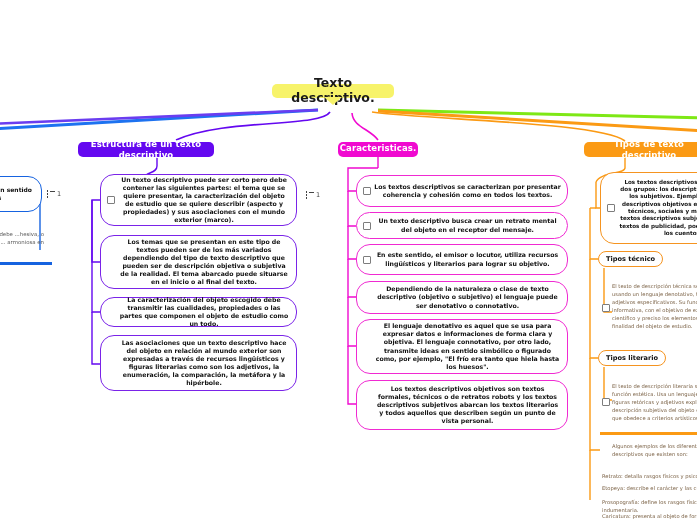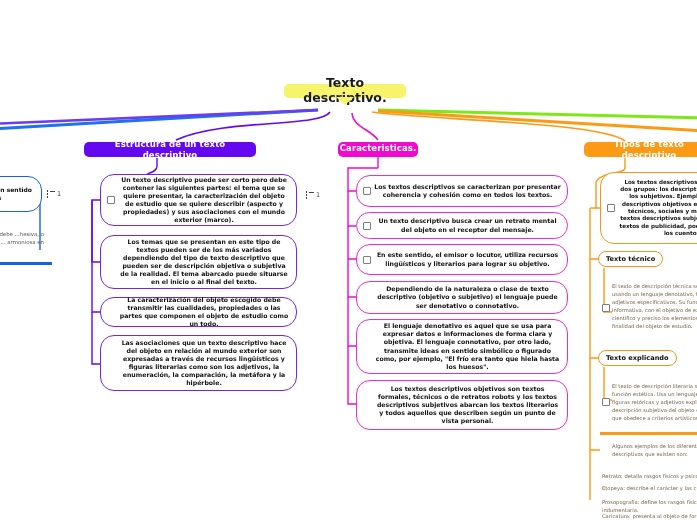--- a/index.html
+++ b/index.html
@@ -215,25 +215,25 @@
     <path d="M596,208 L590,208" stroke="#fb9a14" stroke-width="1.4" fill="none"></path>
     <path d="M604,268 L604,312 L612,312" stroke="#fb9a14" stroke-width="1.4" fill="none"></path>
     <path d="M590,259 L590,358 L598,358" stroke="#fb9a14" stroke-width="1.4" fill="none"></path>
     <path d="M604,367 L604,400 L612,400" stroke="#fb9a14" stroke-width="1.4" fill="none"></path>
     <path d="M590,358 L590,450 L600,450" stroke="#fb9a14" stroke-width="1.4" fill="none"></path>
     <path d="M590,450 L590,500" stroke="#fb9a14" stroke-width="1.4" fill="none"></path>
 
     <path d="M40,196 L40,250" stroke="#1663e0" stroke-width="1.4" fill="none"></path>
   </svg>
 
-  <div class="node root" style="left:284px; top:84px; width:122px; height:14px;">
+  <div class="node root" style="left:272px; top:84px; width:122px; height:14px;">
     <span>Texto descriptivo.</span>
   </div>
 
-  <div class="node branch-head head-purple" style="left:84px; top:142px; width:172px; height:15px;">
+  <div class="node branch-head head-purple" style="left:78px; top:142px; width:136px; height:15px;">
     <span>Estructura de un texto descriptivo</span>
   </div>
 
   <div class="listbadge" style="left:306px; top:191px;">
     <span class="glyph">
         <b></b>
         <b></b>
         <b></b>
         <i></i>
         <i></i>
@@ -293,30 +293,30 @@
   <div class="node branch-head head-orange" style="left:584px; top:142px; width:130px; height:15px;">
     <span>Tipos de texto descriptivo</span>
   </div>
 
   <div class="leaf orange" style="left:600px; top:172px; width:155px; height:72px; font-size:5.6px;">
     <span class="cbox"></span>
     <span>Los textos descriptivos se dividen en dos grupos: los descriptivos objetivos y los subjetivos. Ejemplos de textos descriptivos objetivos están los textos técnicos, sociales y manuales y los textos descriptivos subjetivos están los textos de publicidad, poemas, novelas y los cuentos.</span>
   </div>
 
   <div class="sublabel" style="left:598px; top:251px;">
-    <span>Texto técnico</span>
+    <span>Tipos técnico</span>
   </div>
 
   <div class="plaintext right" style="left:612px; top:282px; width:140px;">
     <span class="cbox" style="left:-10px; top:22px; transform:none;"></span>
     <span>El texto de descripción técnica se caracteriza por usando un lenguaje denotativo, términos técnicos y adjetivos especificativos. Su función es referencial o informativa, con el objetivo de explicando con rigor científico y preciso los elementos, la composición y la finalidad del objeto de estudio.</span>
   </div>
 
   <div class="sublabel" style="left:598px; top:350px;">
-    <span>Texto explicando</span>
+    <span>Tipos literario</span>
   </div>
 
   <div class="plaintext right" style="left:612px; top:382px; width:140px;">
     <span class="cbox" style="left:-10px; top:16px; transform:none;"></span>
     <span>El texto de descripción literaria se caracteriza por su función estética. Usa un lenguaje connotativo, con figuras retóricas y adjetivos explicativos. Es la descripción subjetiva del objeto del conocimiento que obedece a criterios artísticos y estéticos.</span>
   </div>
 
   <div class="rule" style="left:600px; top:432px; width:97px; background:#fb9a14;"></div>
 
   <div class="plaintext right" style="left:612px; top:442px; width:140px;">

